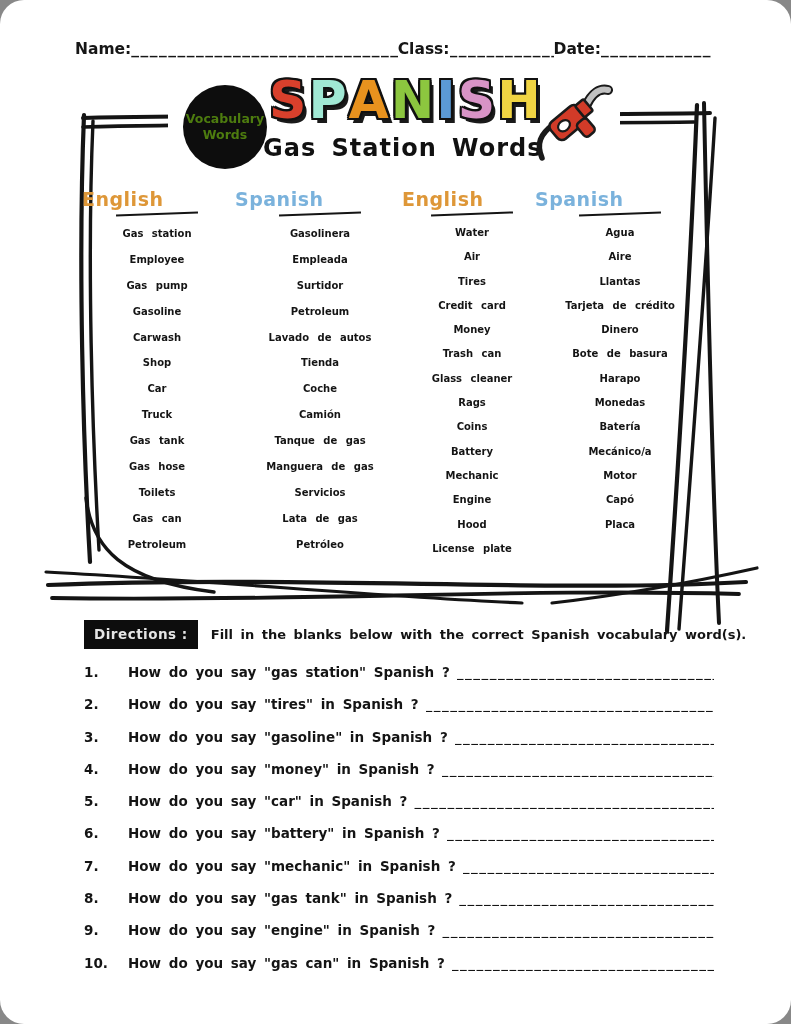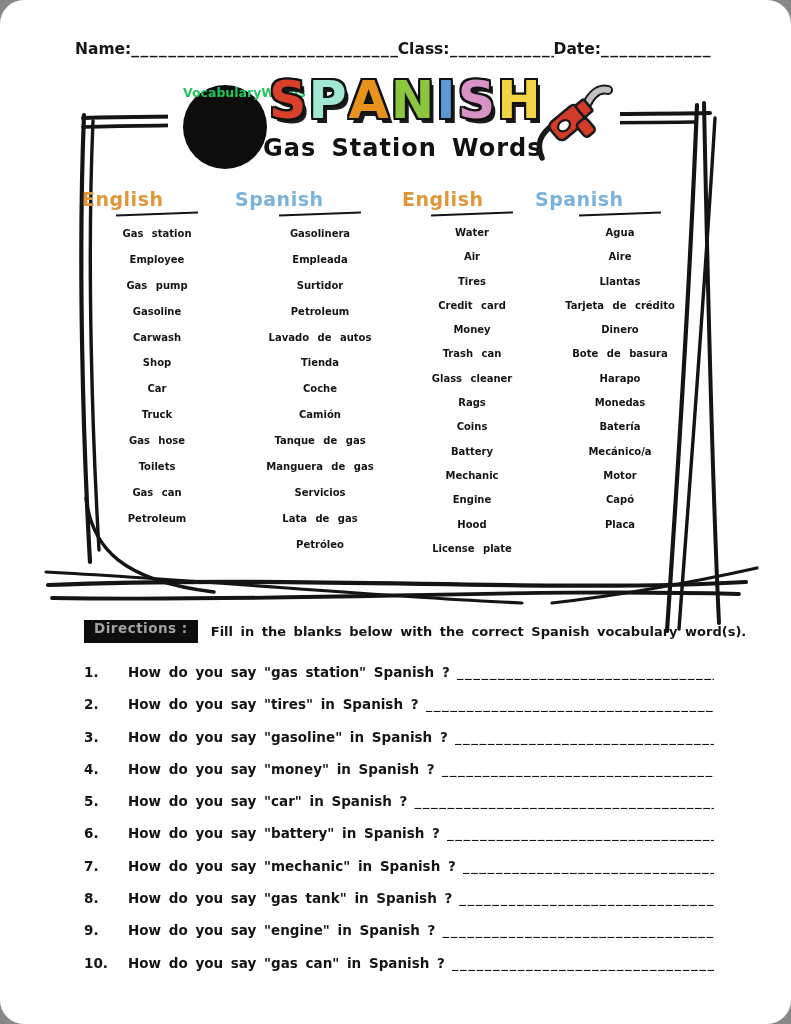--- a/index.html
+++ b/index.html
@@ -18,21 +18,21 @@
   .blankrun{overflow:hidden;white-space:nowrap;letter-spacing:1.5px;font-weight:bold;color:#161616;}
   .nb{flex:1 1 auto;}
   .cb{flex:0 0 104px;}
   .db{flex:0 0 110px;}
   
   .frame{position:absolute;left:0;top:0;z-index:1;}
   
   .titleblock{position:absolute;left:168px;top:74px;width:452px;height:96px;background:#fff;z-index:2;}
   .badge{
     position:absolute;left:15px;top:11px;width:84px;height:84px;border-radius:50%;
-    background:#0d0d0d;color:#22c55e;display:flex;
+    background:#0d0d0d;color:#4d7c0f;display:flex;flex-direction:column;justify-content:center;
     text-align:center;font-size:12.5px;font-weight:bold;line-height:1.3;
   }
   .bigtitle{position:absolute;left:100px;top:-2px;width:268px;text-align:center;white-space:nowrap;}
   .tletter{
     display:inline-block;font-size:52px;font-weight:bold;line-height:1.1;margin:0 1px;
     text-shadow:
       -2px -2px 0 #111, 2px -2px 0 #111, -2px 2px 0 #111, 2px 2px 0 #111,
       -2px 0 0 #111, 2px 0 0 #111, 0 -2px 0 #111, 0 2px 0 #111,
       4px 5px 0 #1a1a1a;
   }
@@ -56,22 +56,22 @@
   .h1{left:82px;width:150px;}
   .h2{left:235px;width:170px;}
   .h3{left:402px;width:140px;}
   .h4{left:535px;width:170px;}
   
   .directions{
     position:absolute;left:84px;top:620px;width:630px;z-index:2;
     display:flex;align-items:center;gap:13px;
   }
   .dirbox{
-    background:#0d0d0d;color:#a3a3a3;font-size:13.5px;font-weight:bold;
-    padding:0 10px 7px;letter-spacing:.5px;flex:0 0 auto;
+    background:#0d0d0d;color:#e5e5e5;font-size:13.5px;font-weight:bold;
+    padding:6px 10px 7px;letter-spacing:.5px;flex:0 0 auto;
   }
   .dirtext{font-size:13px;font-weight:bold;word-spacing:3px;white-space:nowrap;}
   
   .questions{position:absolute;left:84px;top:664px;width:630px;z-index:2;}
   .qrow{
     display:flex;align-items:baseline;height:32.3px;
     font-size:13.5px;font-weight:bold;word-spacing:3px;white-space:nowrap;
   }
   .qnum{flex:0 0 44px;}
   .qtext{flex:0 0 auto;}
@@ -143,20 +143,21 @@
 
   <div class="vcol c1">
       <div class="word">Gas station</div>
       <div class="word">Employee</div>
       <div class="word">Gas pump</div>
       <div class="word">Gasoline</div>
       <div class="word">Carwash</div>
       <div class="word">Shop</div>
       <div class="word">Car</div>
       <div class="word">Truck</div>
+      <div class="word">Gas tank</div>
       <div class="word">Gas hose</div>
       <div class="word">Toilets</div>
       <div class="word">Gas can</div>
       <div class="word">Petroleum</div>
     </div>
   <div class="vcol c2">
       <div class="word">Gasolinera</div>
       <div class="word">Empleada</div>
       <div class="word">Surtidor</div>
       <div class="word">Petroleum</div>

